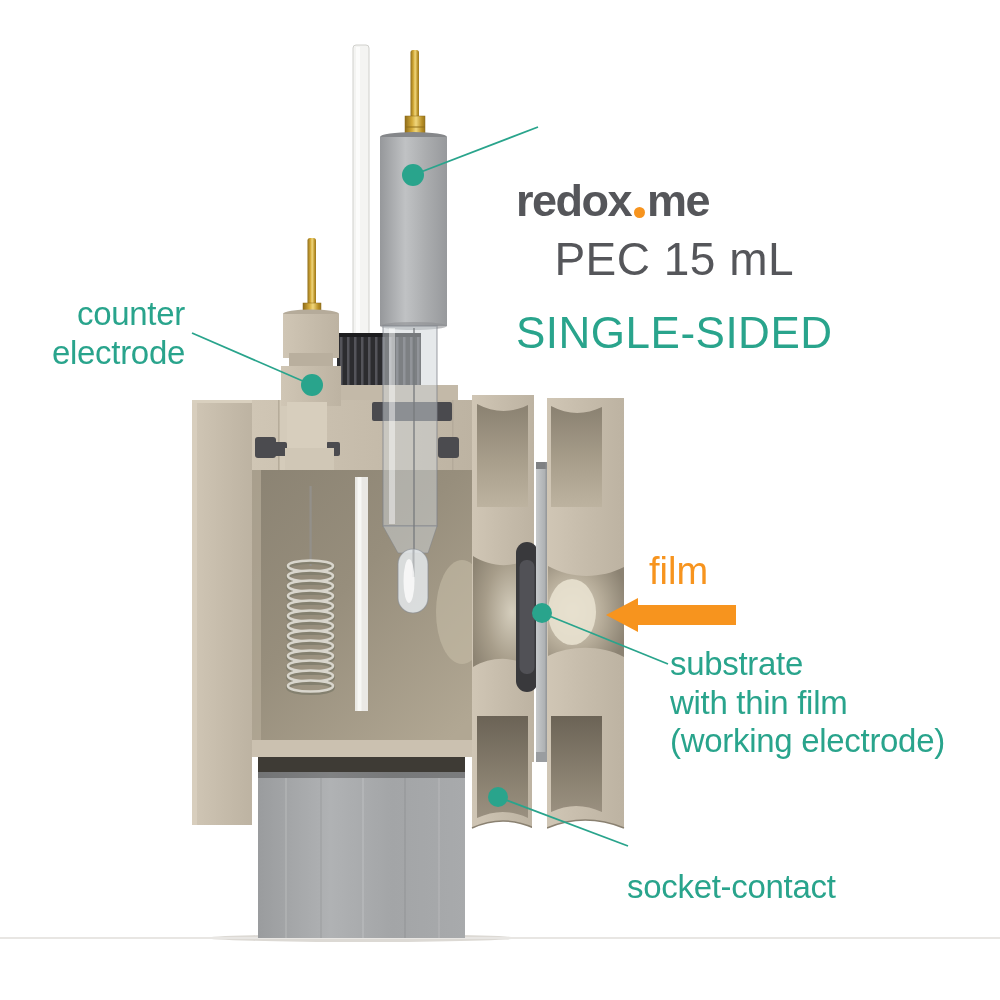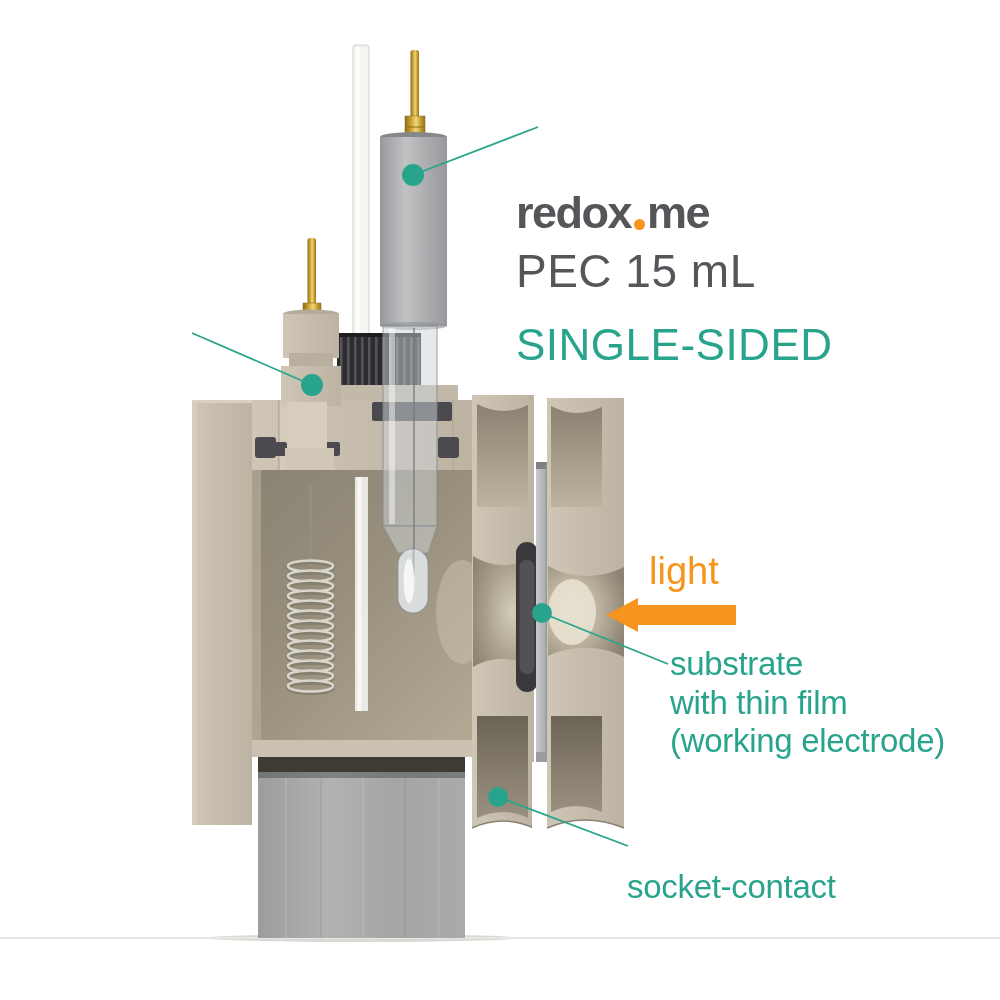--- a/index.html
+++ b/index.html
@@ -9,21 +9,21 @@
   }
   .stage svg{position:absolute;left:0;top:0;}
   .anno{
     position:absolute;color:var(--teal,#29a48c);font-size:33px;line-height:1.17;
     letter-spacing:-0.3px;white-space:pre-line;
   }
   .anno.right{text-align:right;}
   .light-label{
     position:absolute;color:var(--orange,#f7941e);font-size:38px;line-height:1;
   }
-  .brand{position:absolute;left:516px;top:188px;}
+  .brand{position:absolute;left:516px;top:176px;text-align:center;}
   .brand .logo{
     font-size:45px;font-weight:800;letter-spacing:-1.5px;color:var(--logo-gray,#55565a);
     line-height:1.1;display:flex;align-items:baseline;
   }
   .brand .logo .dot{
     display:inline-block;width:11px;height:11px;border-radius:50%;
     background:var(--orange,#f7941e);margin:0 2px 1px 3px;align-self:flex-end;
     transform:translateY(-7px);
   }
   .brand .product{
@@ -278,19 +278,20 @@
   <div class="brand">
     <div class="logo">
       <span>redox</span>
         <span class="dot"></span>
         <span>me</span>
     </div>
     <div class="product">PEC 15 mL</div>
     <div class="variant">SINGLE-SIDED</div>
   </div>
 
-  <div class="light-label" style="left:649px;top:552px;">light</div>
+  <div class="anno right" style="left:15px;top:295px;width:170px;">counter electrode</div>
+  <div class="light-label" style="left:649px;top:552px;">film</div>
   <div class="anno" style="left:670px;top:645px;">substrate
 with thin film
 (working electrode)</div>
   <div class="anno" style="left:627px;top:868px;">socket-contact</div>
 
 </div>
 
 </body></html>

